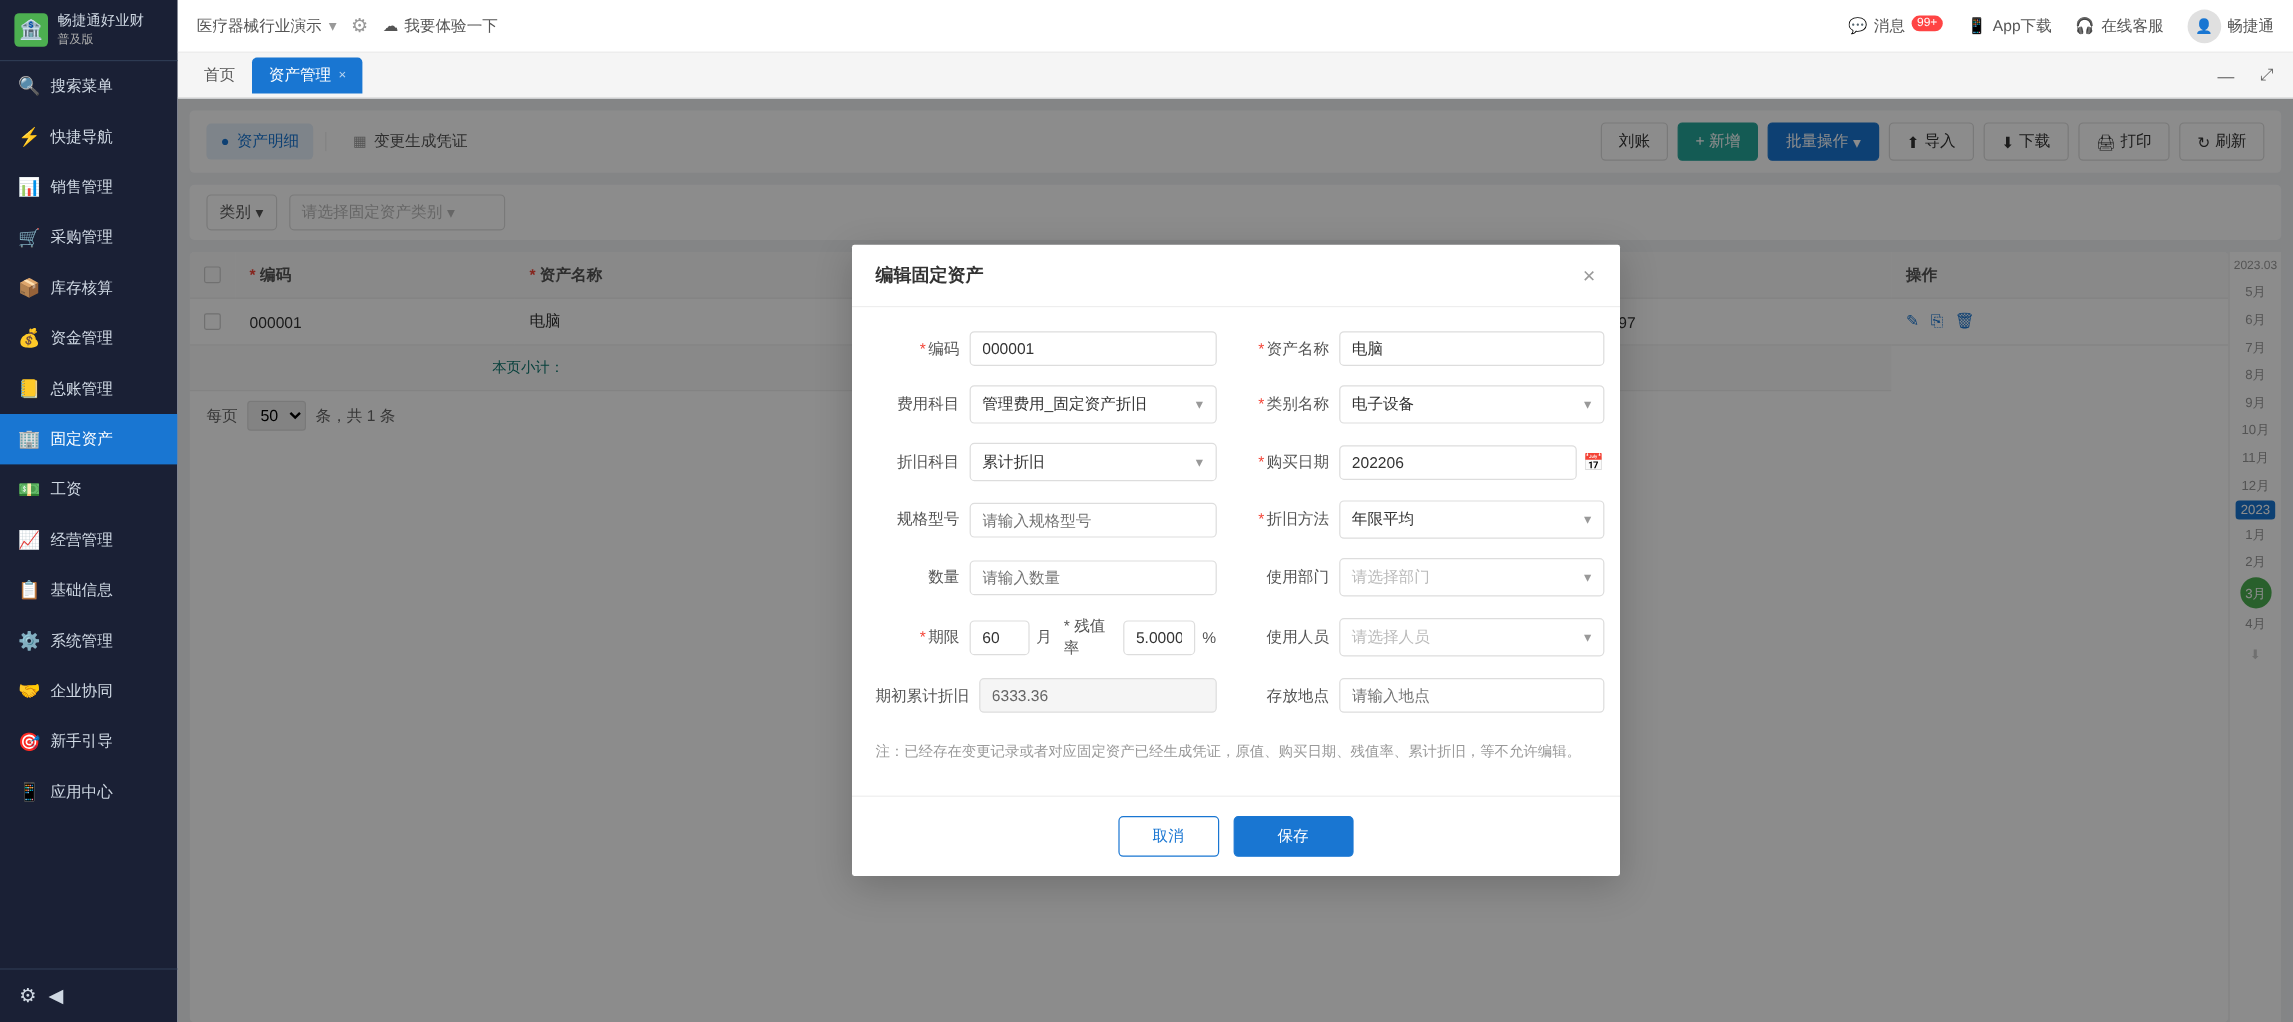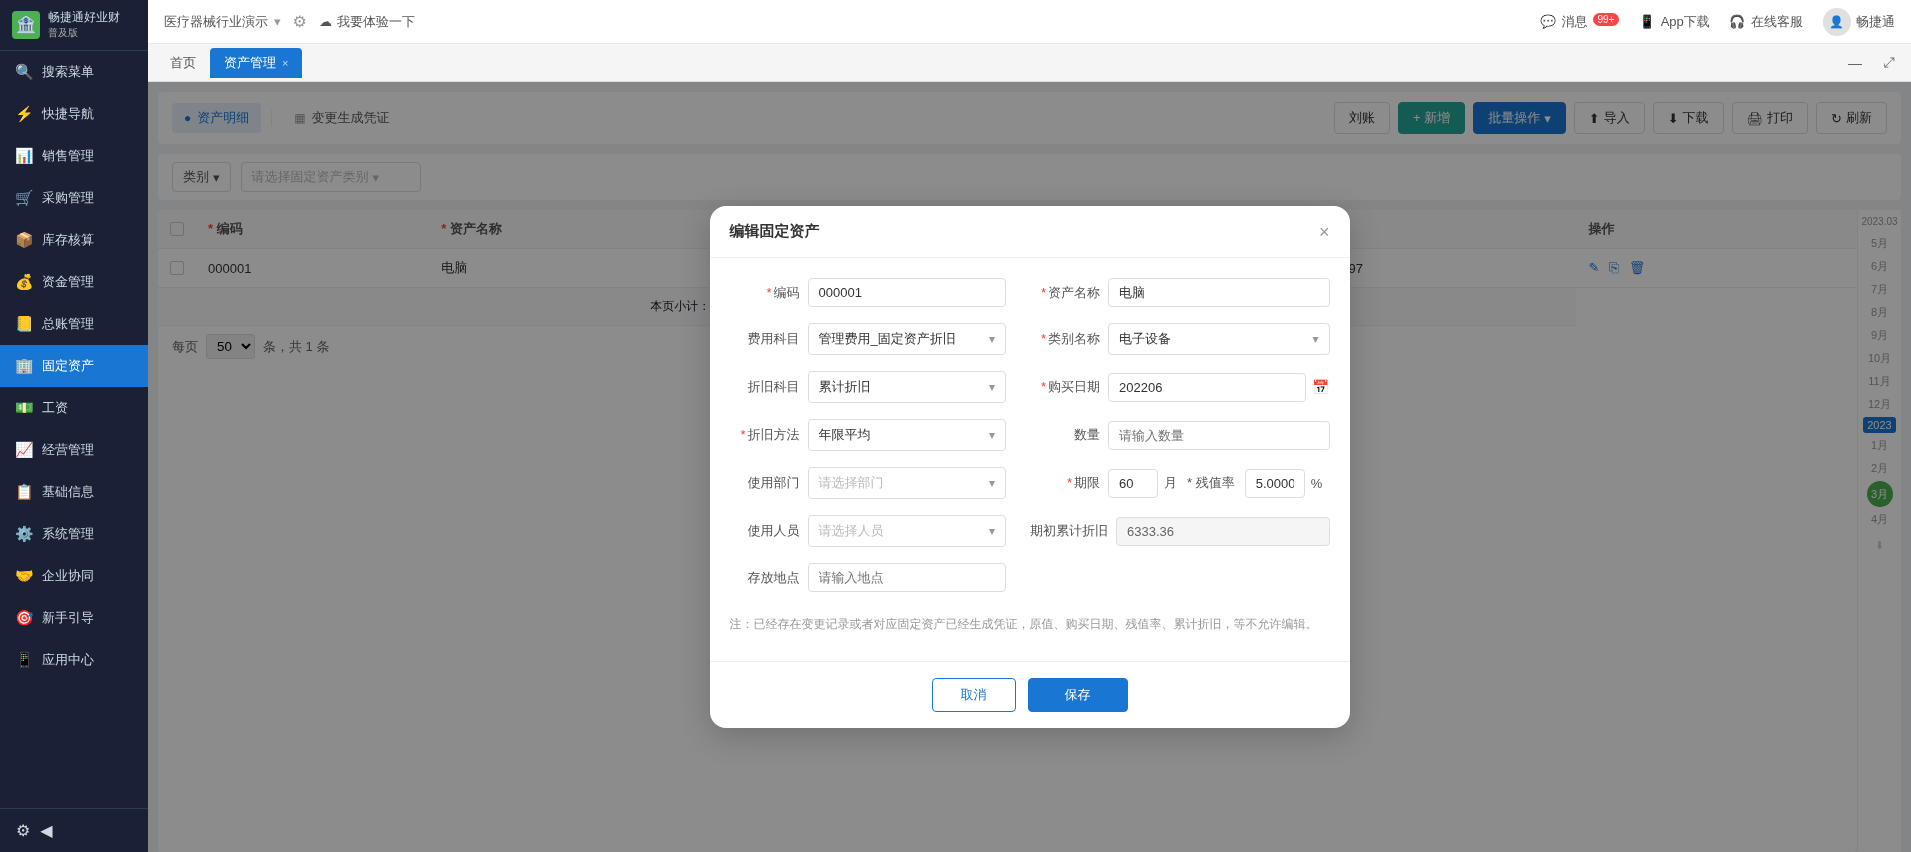--- a/index.html
+++ b/index.html
@@ -71,21 +71,21 @@
     
     .timeline { width: 36px; background: #fff; height: 100%; display: flex; flex-direction: column; align-items: center; padding: 8px 0; gap: 4px; border-left: 1px solid #eee; }
     .timeline-item { font-size: 11px; color: #999; cursor: pointer; padding: 3px; }
     .timeline-item.highlight { background: #1976d2; color: #fff; border-radius: 50%; width: 22px; height: 22px; display: flex; align-items: center; justify-content: center; font-size: 10px; }
     
     
     .date-label { font-size: 11px; color: #999; text-align: center; }
     
     
     .modal-overlay { position: absolute; top: 0; left: 0; right: 0; bottom: 0; background: rgba(0,0,0,0.45); display: flex; align-items: center; justify-content: center; z-index: 100; }
-    .modal { background: #fff; border-radius: 16px; width: 640px; box-shadow: 0 8px 32px rgba(0,0,0,0.2); }
+    .modal { background: #fff; border-radius: 2px; width: 640px; box-shadow: 0 8px 32px rgba(0,0,0,0.2); }
     .modal-header { padding: 16px 20px; border-bottom: 1px solid #eee; display: flex; align-items: center; justify-content: space-between; }
     .modal-title { font-size: 15px; font-weight: 600; color: #333; }
     .modal-close { cursor: pointer; color: #999; font-size: 18px; line-height: 1; }
     .modal-body { padding: 20px; }
     .modal-footer { padding: 16px 20px; border-top: 1px solid #eee; display: flex; justify-content: center; gap: 12px; }
     
     .form-grid { display: grid; grid-template-columns: 1fr 1fr; gap: 16px 24px; }
     .form-group { display: flex; align-items: center; gap: 8px; }
     .form-label { font-size: 13px; color: #555; white-space: nowrap; min-width: 70px; text-align: right; }
     .form-label.required::before { content: '*'; color: #f44336; margin-right: 2px; }
@@ -314,21 +314,21 @@
                   <td>电子设备</td>
                   <td>6,333.36</td>
                   <td>42,874.97</td>
                   <td>
                     <span style="color:#1976d2;cursor:pointer;margin-right:6px;">✎</span>
                     <span style="color:#1976d2;cursor:pointer;margin-right:6px;">⎘</span>
                     <span style="color:#1976d2;cursor:pointer;">🗑</span>
                   </td>
                 </tr>
                 <tr style="background:#fafafa;">
-                  <td colspan="3" style="text-align:right;color:#0f172a;font-size:12px;">本页小计：</td>
+                  <td colspan="3" style="text-align:center;color:#0f766e;font-size:12px;">本页小计：</td>
                   <td>6,333.36</td>
                   <td>42,874.97</td>
                   <td></td>
                 </tr>
               </tbody>
             </table>
             <div class="table-footer">
               <span>每页</span>
               <select style="padding:3px 6px;border:1px solid #ddd;border-radius:3px;">
                 <option>50</option>
@@ -402,20 +402,24 @@
               </div>
 
               <div class="form-group">
                 <span class="form-label required">购买日期</span>
                 <div class="form-inline">
                   <input class="form-input" type="text" value="202206" style="flex: 1 1 0%;">
                   <span class="icon-calendar">📅</span>
                 </div>
               </div>
 
+              <div class="form-group">
+                <span class="form-label">规格型号</span>
+                <input class="form-input" type="text" placeholder="请输入规格型号" style="">
+              </div>
 
               <div class="form-group">
                 <span class="form-label required">折旧方法</span>
                 <div class="form-select">
                   <span>年限平均</span>
                   <span class="chevron">▾</span>
                 </div>
               </div>
 
               <div class="form-group">

